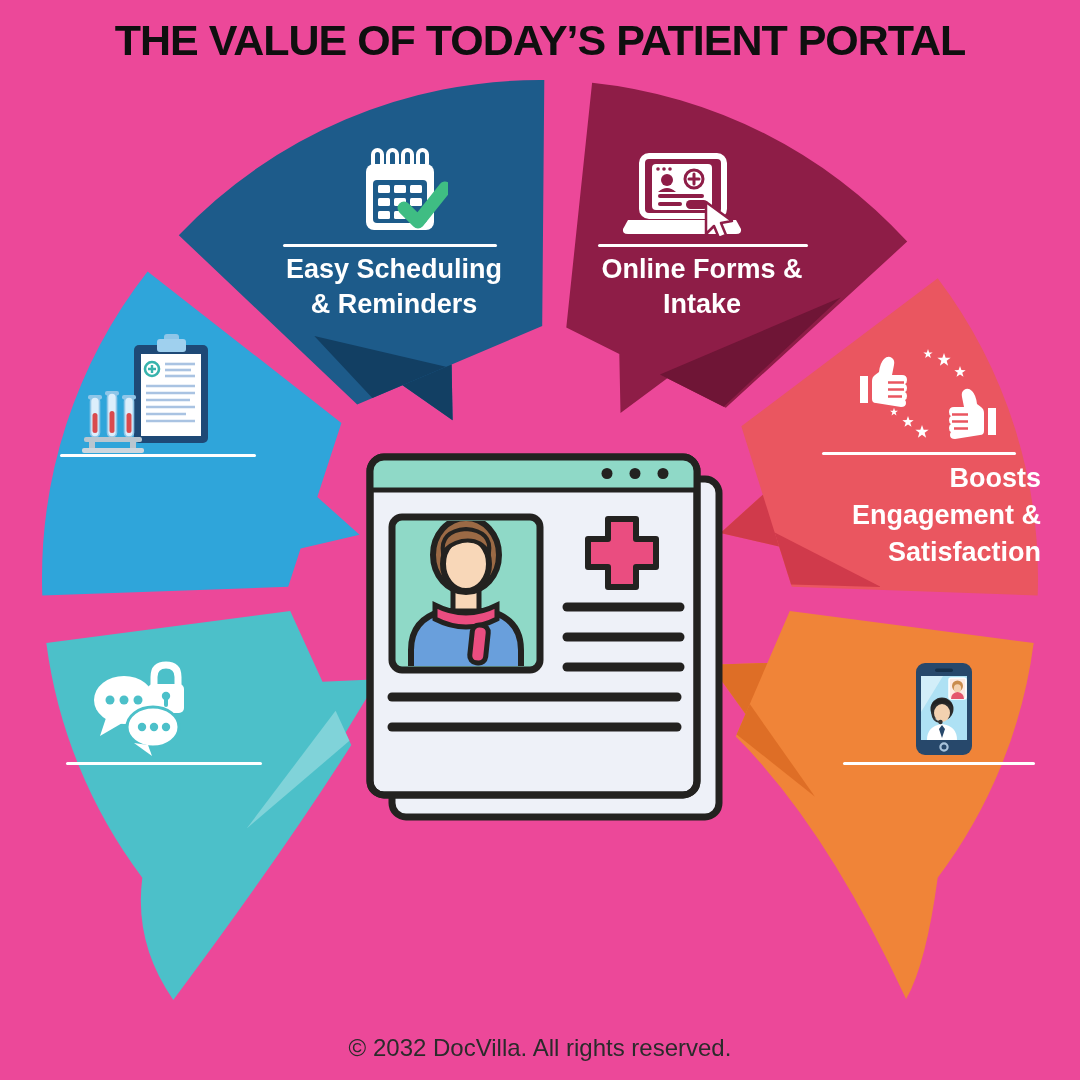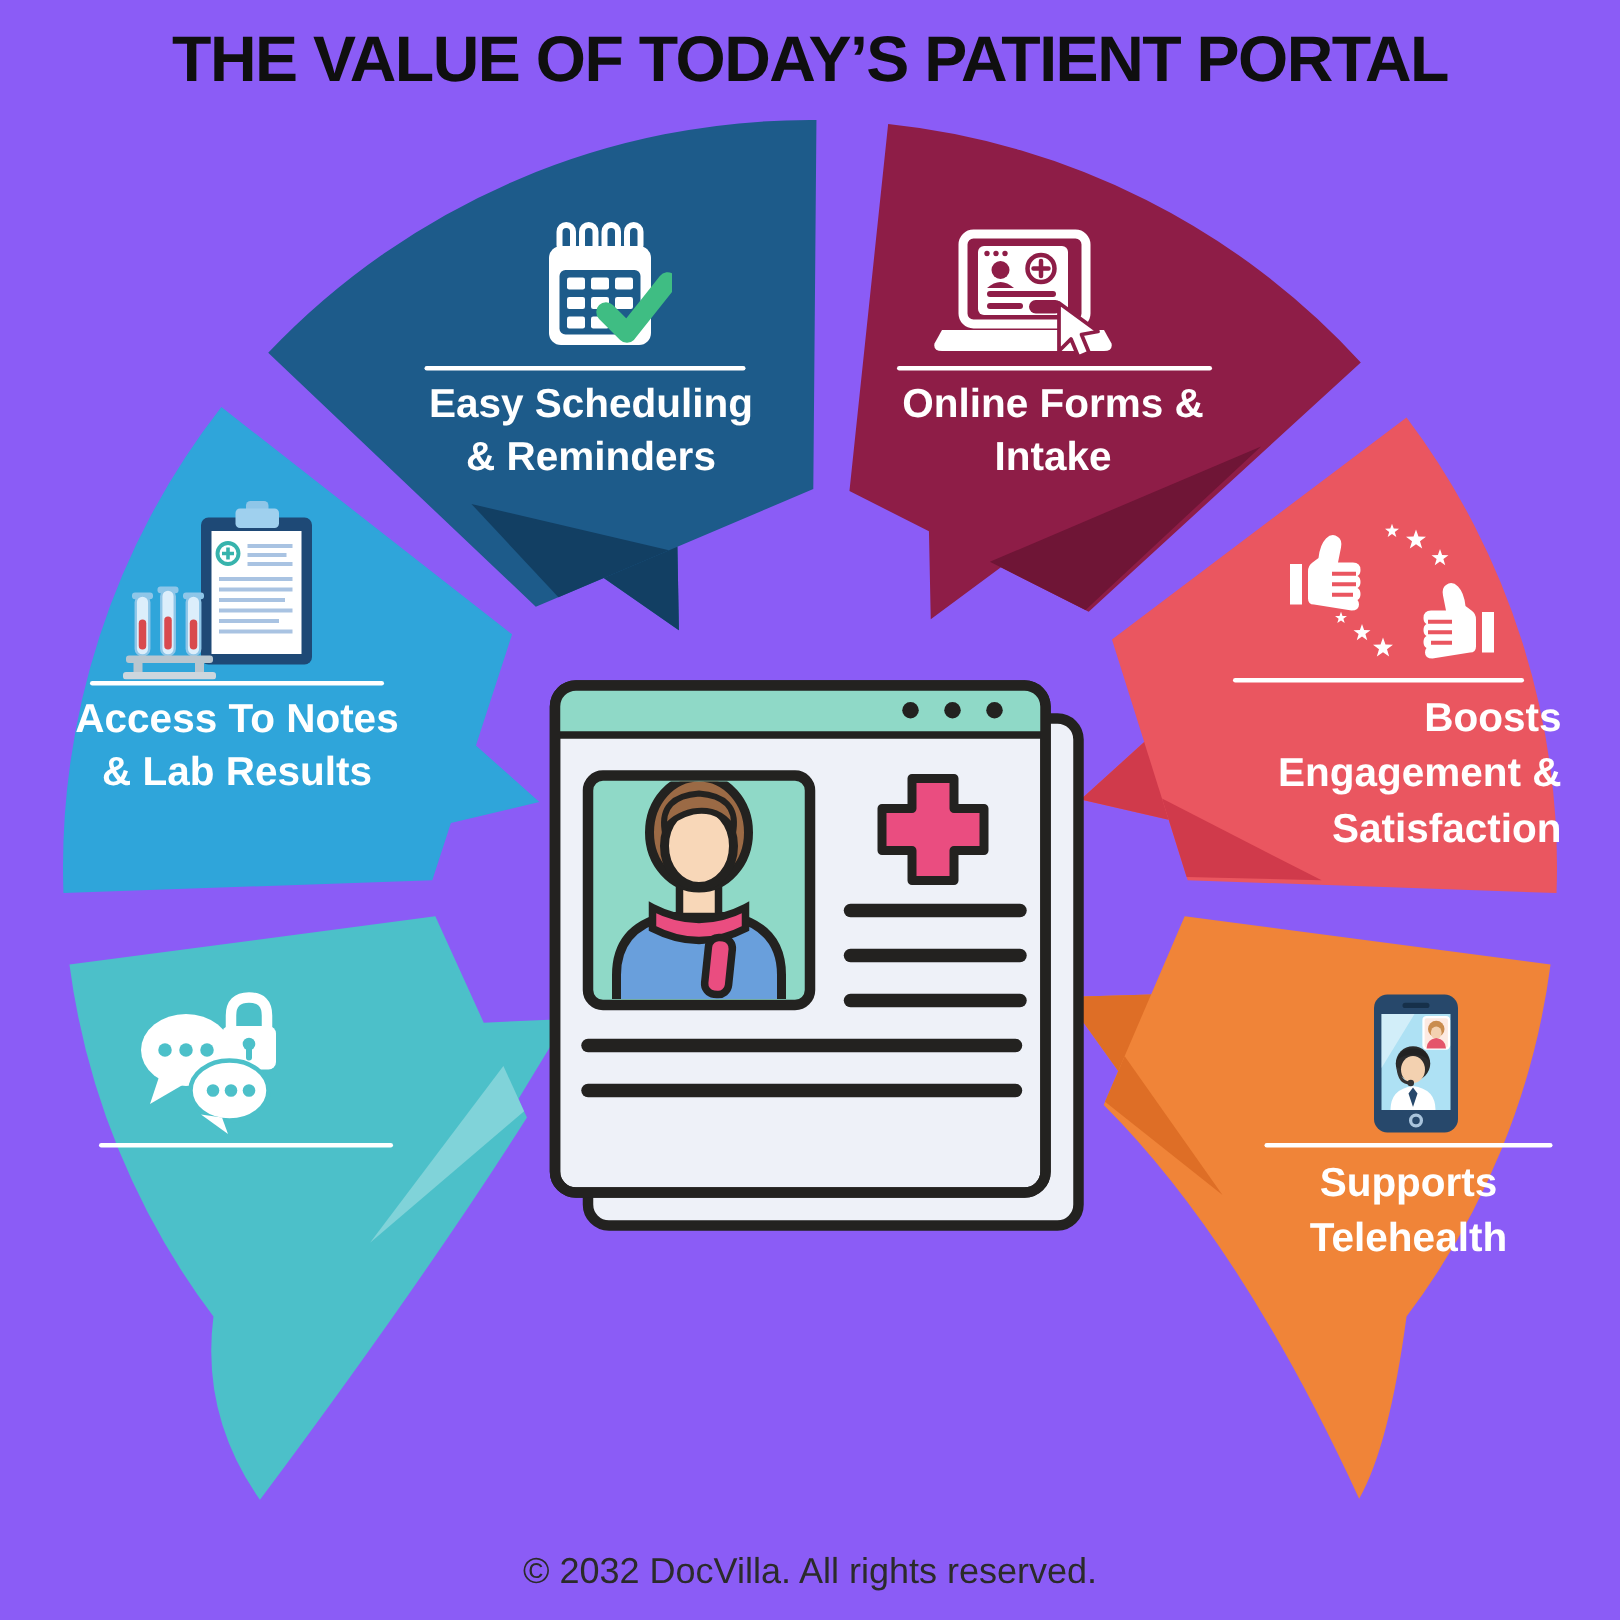--- a/index.html
+++ b/index.html
@@ -1,16 +1,16 @@
 <!DOCTYPE html>
 <html><head>
 <meta charset="utf-8">
 <style>
   html,body{margin:0;padding:0;background:#ffffff;}
-  .stage{position:relative;width:1080px;height:1080px;overflow:hidden;background:#8b5cf6;
+  .stage{position:relative;width:1080px;height:1080px;overflow:hidden;background:#ec4899;
          font-family:"Liberation Sans",sans-serif;}
   .title{position:absolute;top:16px;left:0;width:100%;text-align:center;
          font-size:43px;font-weight:700;letter-spacing:-1px;color:#0f0f0f;}
   .footer{position:absolute;top:1034px;left:0;width:100%;text-align:center;
           font-size:24px;color:#2b2b2b;}
   #ring{position:absolute;left:0;top:0;}
   .divider{position:absolute;height:3px;background:#ffffff;border-radius:2px;}
   .seg-label{position:absolute;color:#ffffff;font-weight:700;font-size:27px;line-height:35px;
              text-align:center;white-space:pre-line;}
   .icon{position:absolute;}
@@ -58,24 +58,20 @@
   <div class="divider" style="left:66px;top:762px;width:196px;"></div>
   <div class="divider" style="left:60px;top:454px;width:196px;"></div>
 
   <div class="seg-label" style="left:570px;top:252px;width:264px;">Online Forms &amp;
 Intake</div>
   <div class="seg-label" style="left:262px;top:252px;width:264px;">Easy Scheduling
 &amp; Reminders</div>
   <div class="seg-label" style="left:797px;top:460px;width:244px;line-height:37px;text-align:right;">Boosts
 Engagement &amp;
 Satisfaction</div>
-  <div class="seg-label" style="left:807px;top:770px;width:264px;line-height:37px;">Supports
-Telehealth</div>
-  <div class="seg-label" style="left:26px;top:462px;width:264px;">Access To Notes
-&amp; Lab Results</div>
 
   <svg class="icon" style="left:352px;top:148px;" width="96" height="88" viewBox="0 0 96 88">
     <g>
       <rect x="21" y="2" width="9" height="18" rx="4.5" fill="none" stroke="#fff" stroke-width="4"></rect>
       <rect x="36" y="2" width="9" height="18" rx="4.5" fill="none" stroke="#fff" stroke-width="4"></rect>
       <rect x="51" y="2" width="9" height="18" rx="4.5" fill="none" stroke="#fff" stroke-width="4"></rect>
       <rect x="66" y="2" width="9" height="18" rx="4.5" fill="none" stroke="#fff" stroke-width="4"></rect>
     </g>
     <rect x="14" y="16" width="68" height="66" rx="8" fill="#ffffff"></rect>
     <rect x="21" y="32" width="54" height="43" rx="4" fill="#1d5b8a"></rect>

